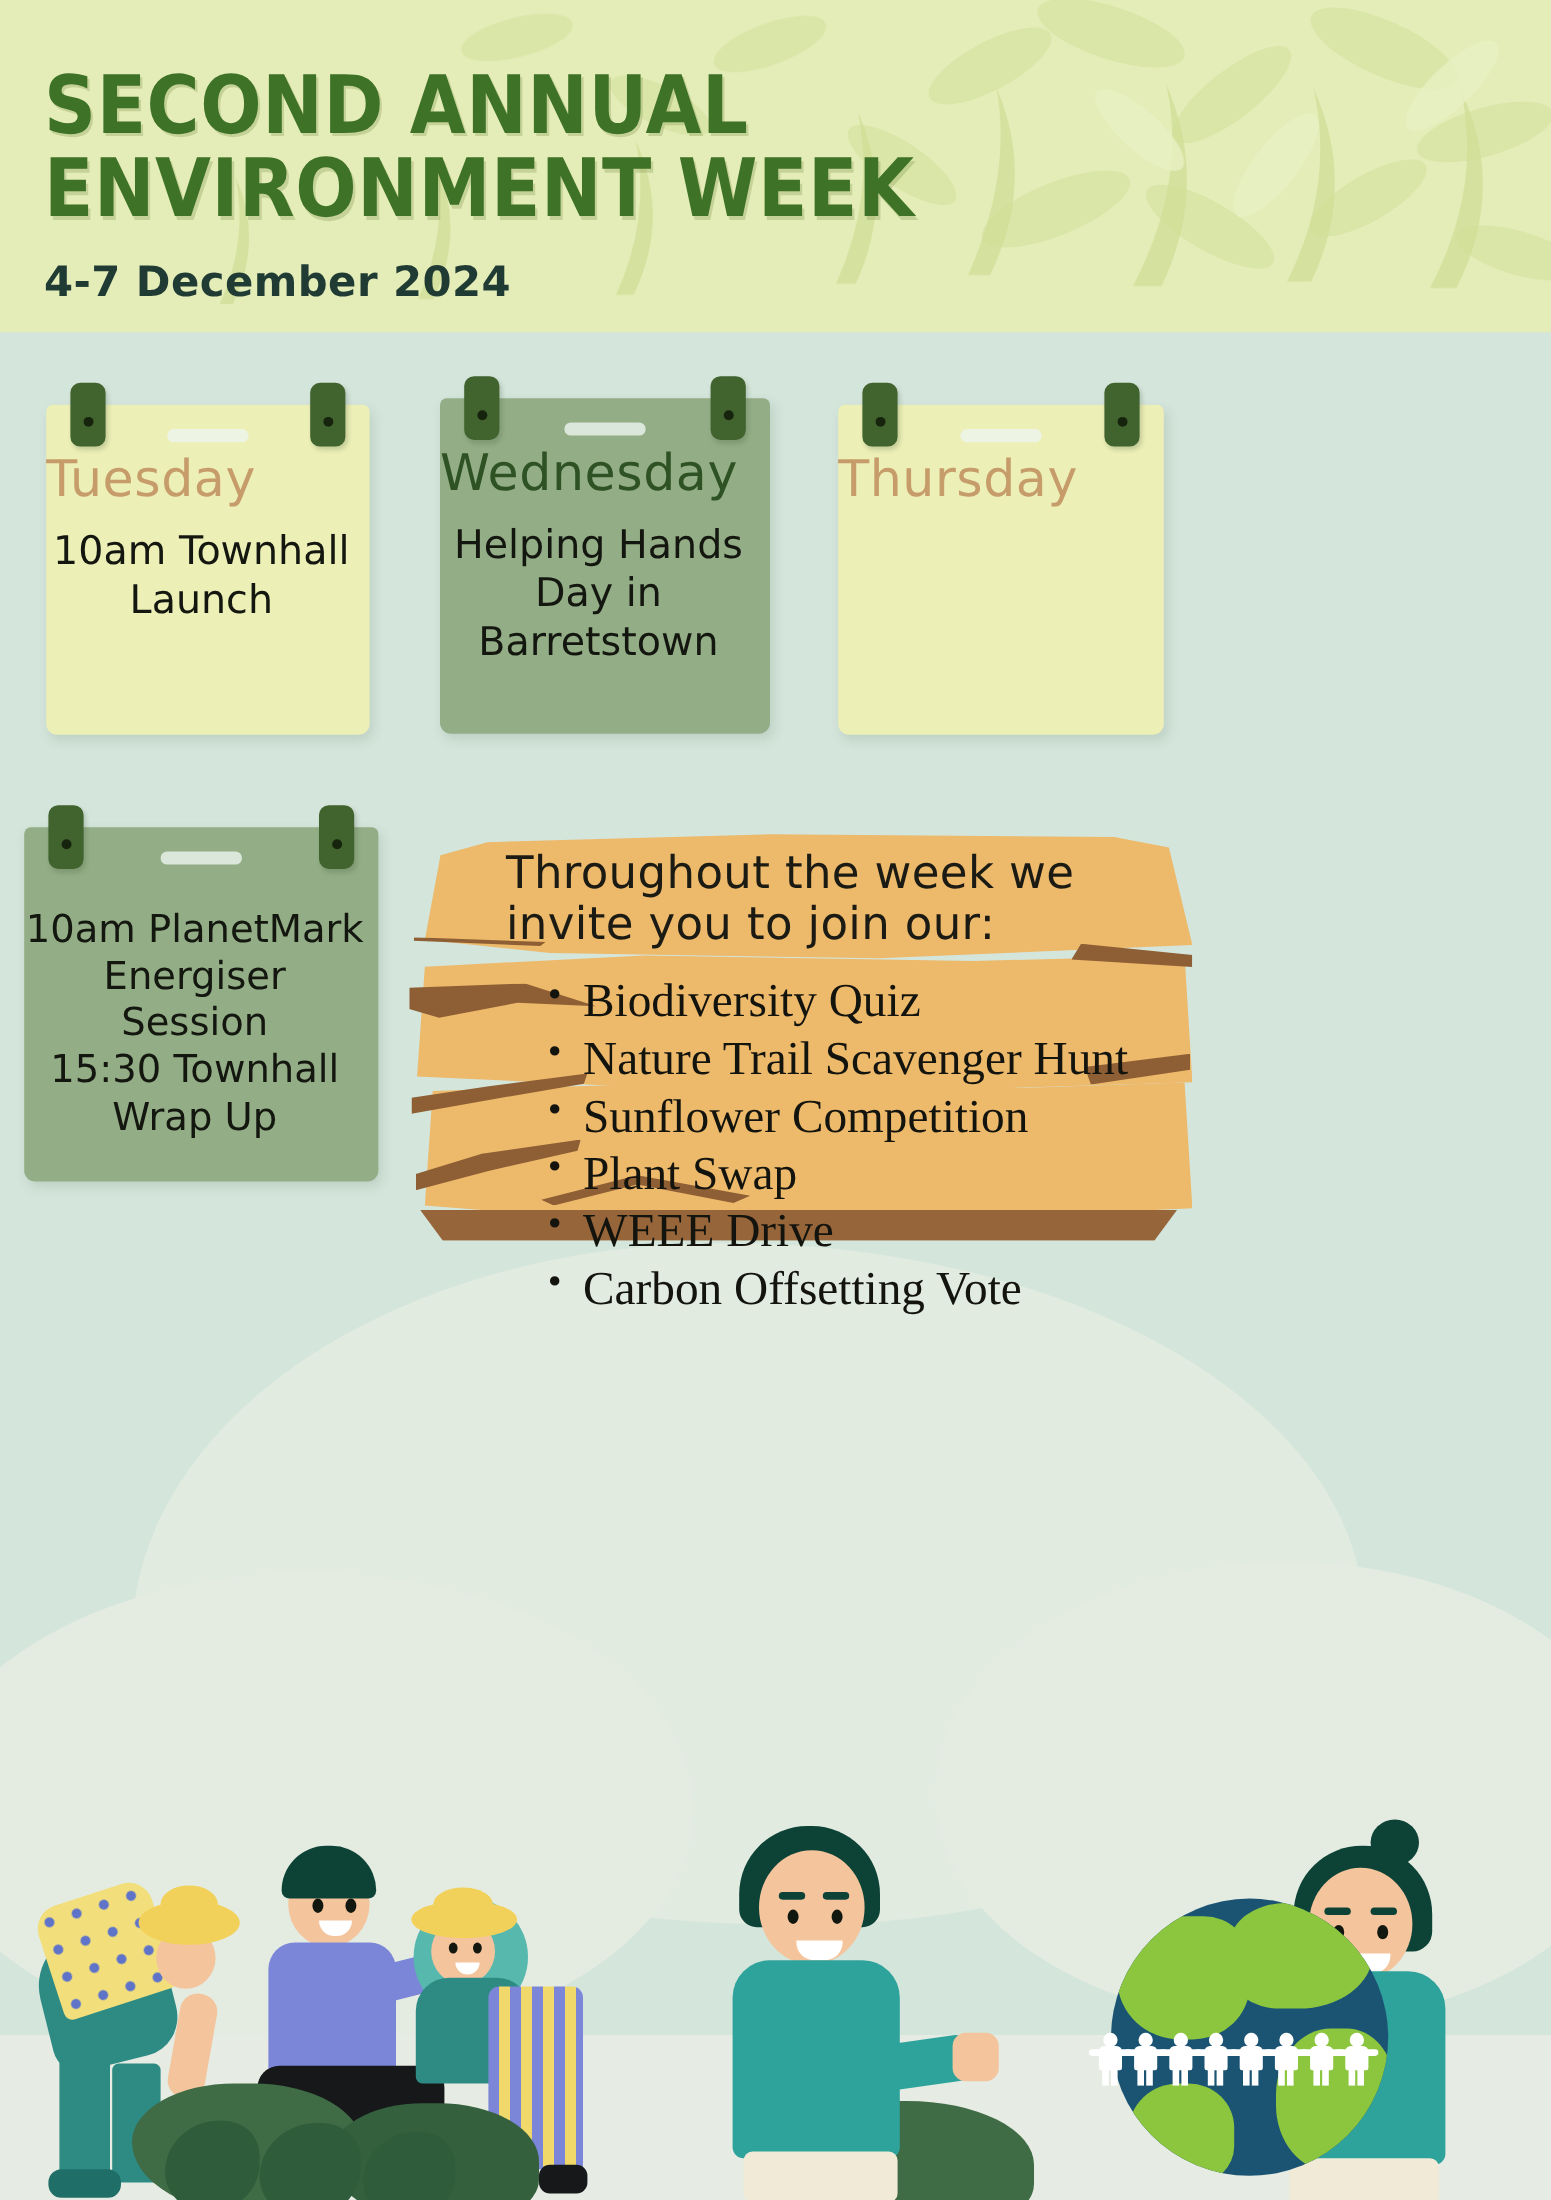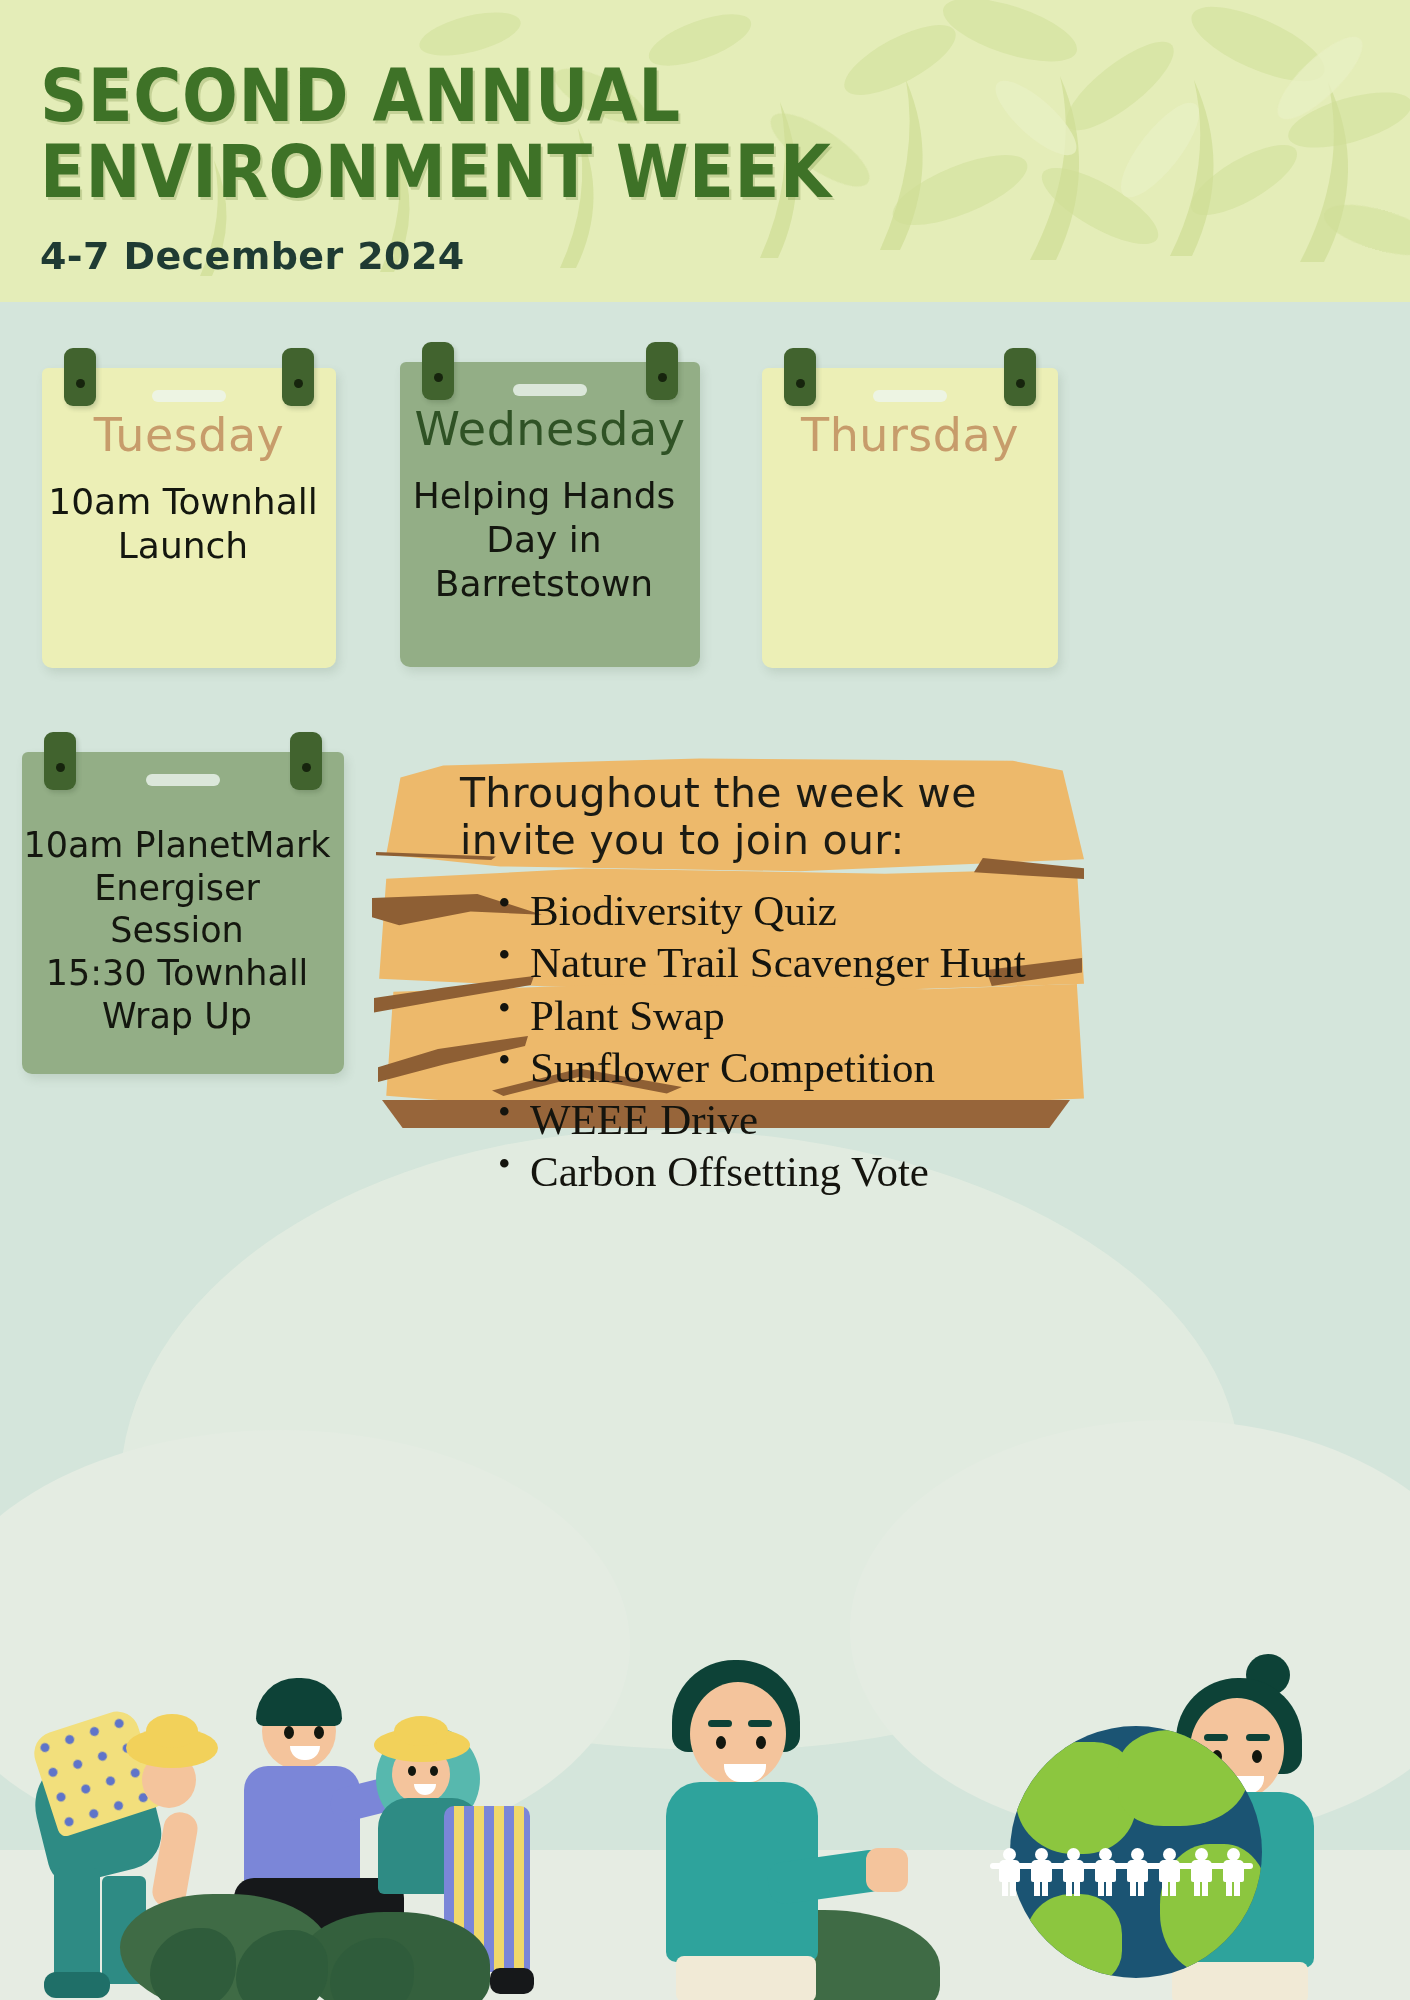--- a/index.html
+++ b/index.html
@@ -77,21 +77,20 @@
     width:9px; height:9px; margin-left:-4.5px; margin-top:-4.5px;
     background:#16240d; border-radius:50%;
   }
   .note .clip.left { left:22px; }
   .note .clip.right { right:22px; }
   .note .tab {
     position:absolute; top:22px; left:50%; margin-left:-37px;
     width:74px; height:12px; border-radius:7px; background:#eef5ef; opacity:.8;
   }
   .note .day {
-    text-align:center;
     font-size:46px;
     font-weight:500;
     letter-spacing:.5px;
     font-family:"DejaVu Sans", sans-serif;
   }
   .note .body {
     text-align:center;
     font-size:36px;
     line-height:1.22;
     color:#14170f;
@@ -303,22 +302,22 @@
     <div class="crack c5"></div>
     <div class="crack c6"></div>
     <div class="crack c7"></div>
     <div class="edge"></div>
 
     <div class="sign-content">
       <div class="sign-heading">Throughout the week we invite you to join our:</div>
       <ul class="sign-list">
         <li>Biodiversity Quiz</li>
         <li>Nature Trail Scavenger Hunt</li>
+        <li>Sunflower Competition</li>
         <li>Plant Swap</li>
-        <li>Sunflower Competition</li>
         <li>WEEE Drive</li>
         <li>Carbon Offsetting Vote</li>
       </ul>
     </div>
   </div>
 
   <div class="illus">
 
     <div class="fig" style="left:30px; bottom:0; width:230px; height:300px;">
       <div class="torso" style="left:8px; top:54px; width:118px; height:122px; background:#2e8b84; border-radius:40% 30% 30% 20%; transform:rotate(-14deg);"></div>

